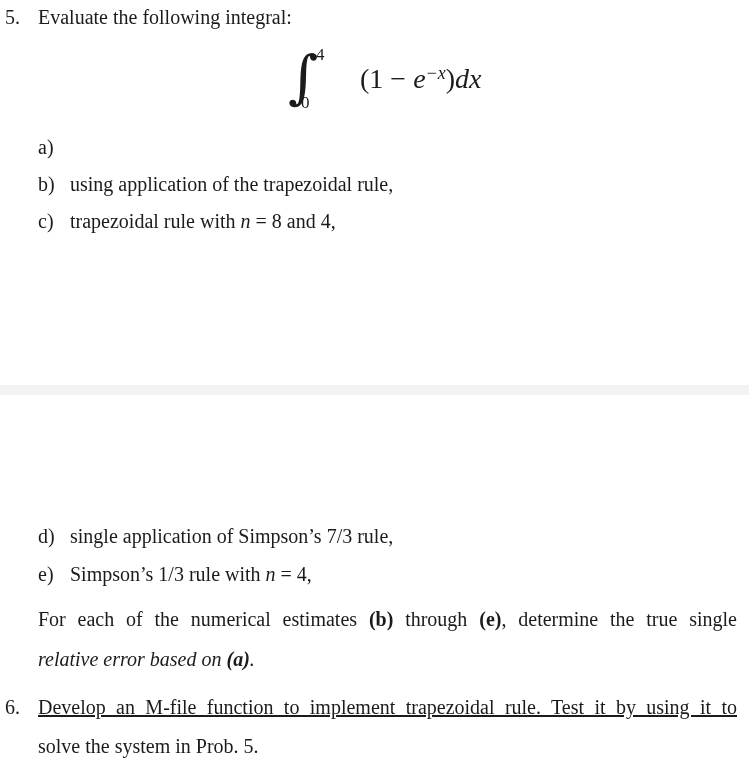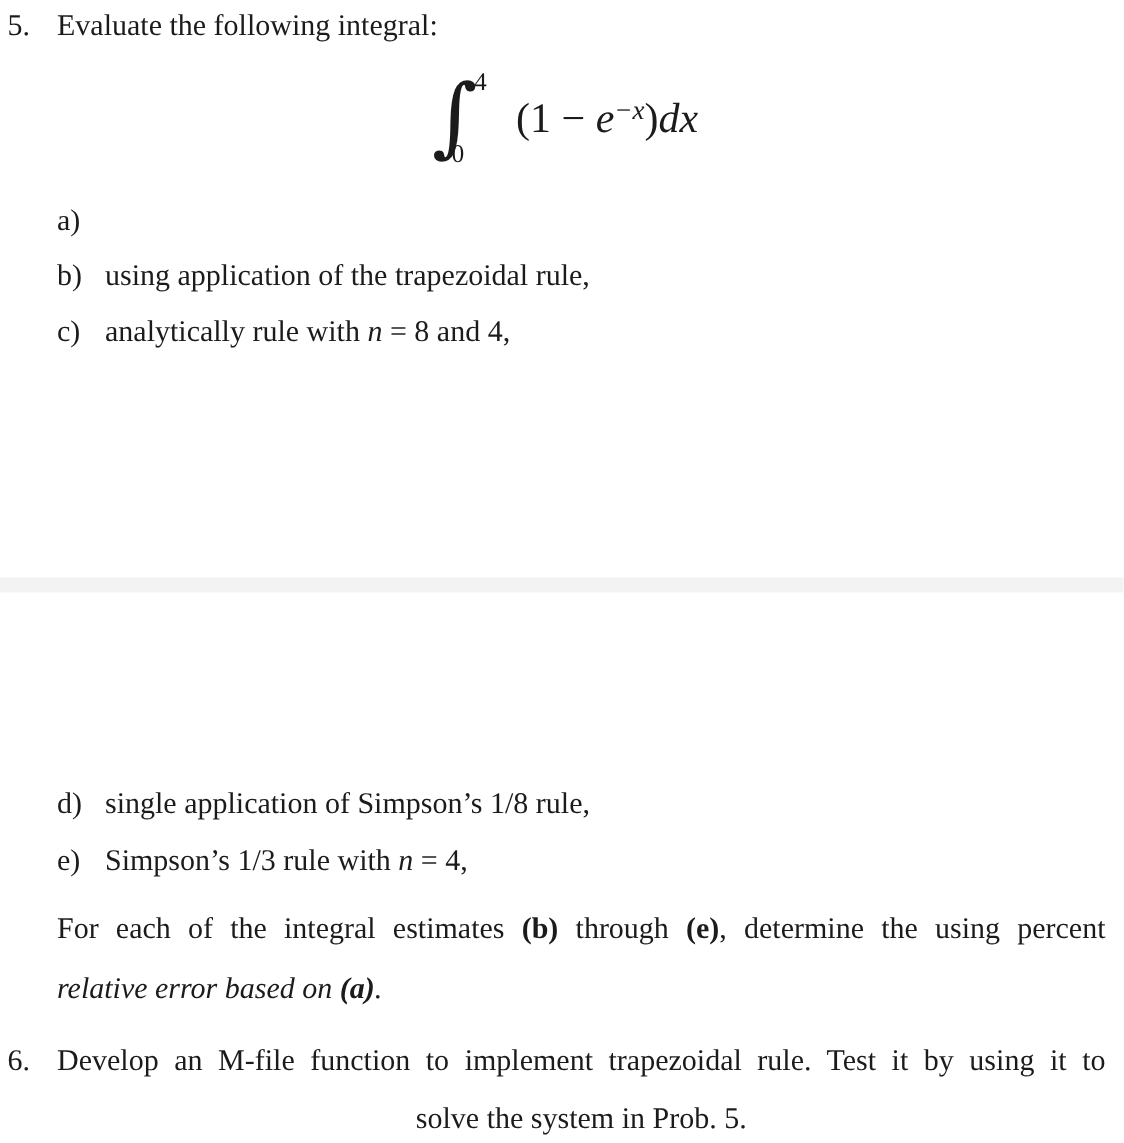--- a/index.html
+++ b/index.html
@@ -30,21 +30,21 @@
   
   .formula { left: 288px; top: 46px; display: flex; align-items: center; height: 66px; }
   .int-wrap { position: relative; width: 48px; height: 66px; }
   .int-sign {
     position: absolute; left: 0; top: -6px;
     font-size: 58px; line-height: 74px;
     font-family: "DejaVu Serif", "Liberation Serif", serif;
   }
   .int-upper { position: absolute; left: 28px; top: 0; font-size: 17px; line-height: 17px; }
   .int-lower { position: absolute; left: 13px; bottom: 1px; font-size: 17px; line-height: 17px; }
-  .expr { font-size: 28px; margin-left: 8px; white-space: nowrap; }
+  .expr { font-size: 28px; margin-left: 24px; white-space: nowrap; }
   .expr sup { font-size: 18px; vertical-align: 9px; }
 
   .divider { left: 0; top: 385px; width: 749px; height: 10px; }
 </style>
 </head>
 <body style="background: rgb(255, 255, 255); color: rgb(27, 27, 27);">
 
 <div class="abs prob-row" style="left:5px; top:6px; width:720px;">
   <span class="prob-num">5.</span>
   <span>Evaluate the following integral:</span>
@@ -61,35 +61,35 @@
 
 <div class="abs li" style="top:135px;">
   <span class="li-marker">a)</span>
 </div>
 <div class="abs li" style="top:172px;">
   <span class="li-marker">b)</span>
   <span>using application of the trapezoidal rule,</span>
 </div>
 <div class="abs li" style="top:209px;">
   <span class="li-marker">c)</span>
-  <span><span>analytically rule with </span><span class="it">n</span><span> = 8 and 4,</span></span>
+  <span><span>trapezoidal rule with </span><span class="it">n</span><span> = 8 and 4,</span></span>
 </div>
 
 <div class="abs divider" style="background:#f3f3f3;"></div>
 
 <div class="abs li" style="top:524px;">
   <span class="li-marker">d)</span>
-  <span>single application of Simpson’s 1/8 rule,</span>
+  <span>single application of Simpson’s 7/3 rule,</span>
 </div>
 <div class="abs li" style="top:562px;">
   <span class="li-marker">e)</span>
   <span><span>Simpson’s 1/3 rule with </span><span class="it">n</span><span> = 4,</span></span>
 </div>
 
-<div class="abs jall" style="left:38px; top:608px; width:699px;"><span>For each of the integral estimates </span><span class="bold">(b)</span><span> through </span><span class="bold">(e)</span><span>, determine the using percent</span></div>
+<div class="abs jall" style="left:38px; top:608px; width:699px;"><span>For each of the numerical estimates </span><span class="bold">(b)</span><span> through </span><span class="bold">(e)</span><span>, determine the true single</span></div>
 
 <div class="abs" style="left:38px; top:648px; width:699px;font-style:italic;"><span>relative error based on </span><span class="bold">(a)</span><span>.</span></div>
 
 <div class="abs prob-row" style="left:5px; top:696px; width:732px;">
   <span class="prob-num">6.</span>
-  <span class="jall" style="flex:1;">Develop an M-file function to implement trapezoidal rule. Test it by using it to</span>
+  <span class="jall" style="flex:1;text-decoration:underline;">Develop an M-file function to implement trapezoidal rule. Test it by using it to</span>
 </div>
-<div class="abs" style="left:38px; top:735px; width:699px;text-align:center;">solve the system in Prob. 5.</div>
+<div class="abs" style="left:38px; top:735px; width:699px;">solve the system in Prob. 5.</div>
 
 </body></html>

